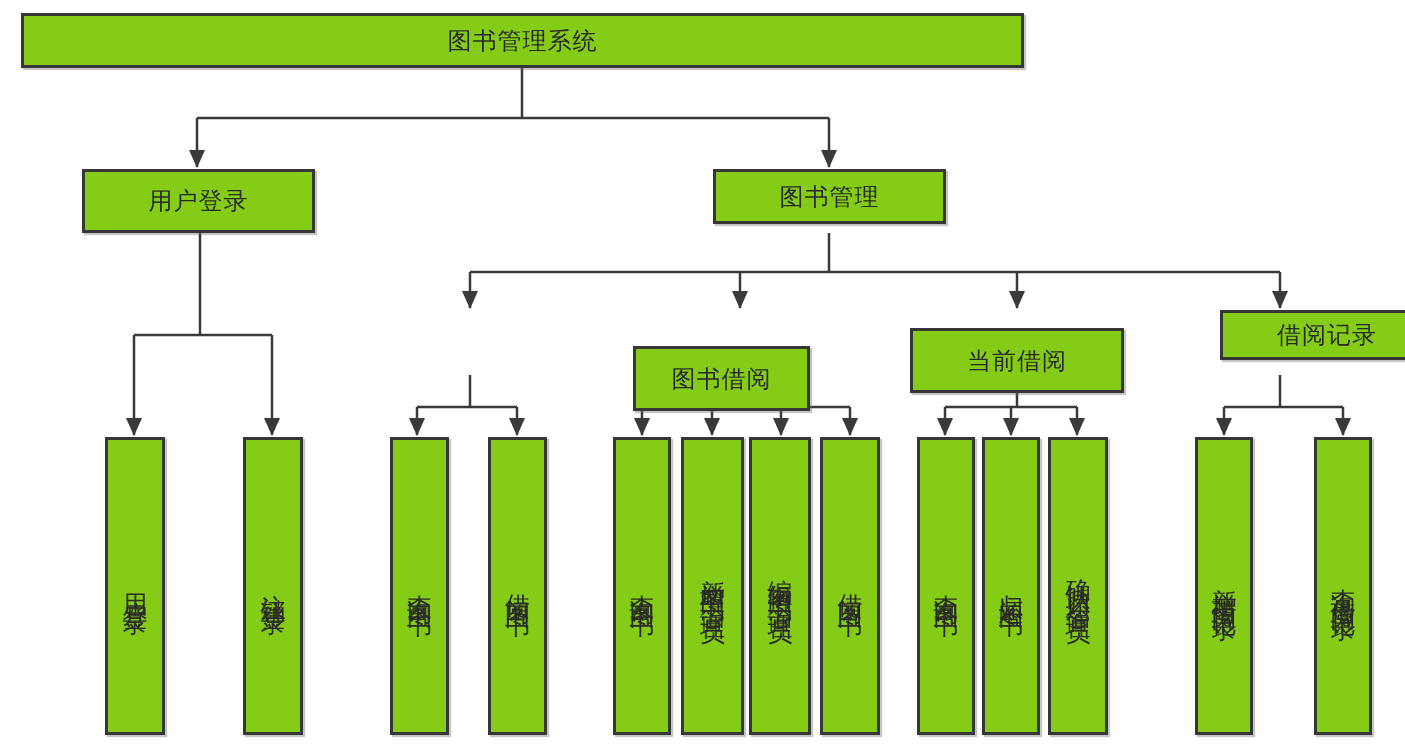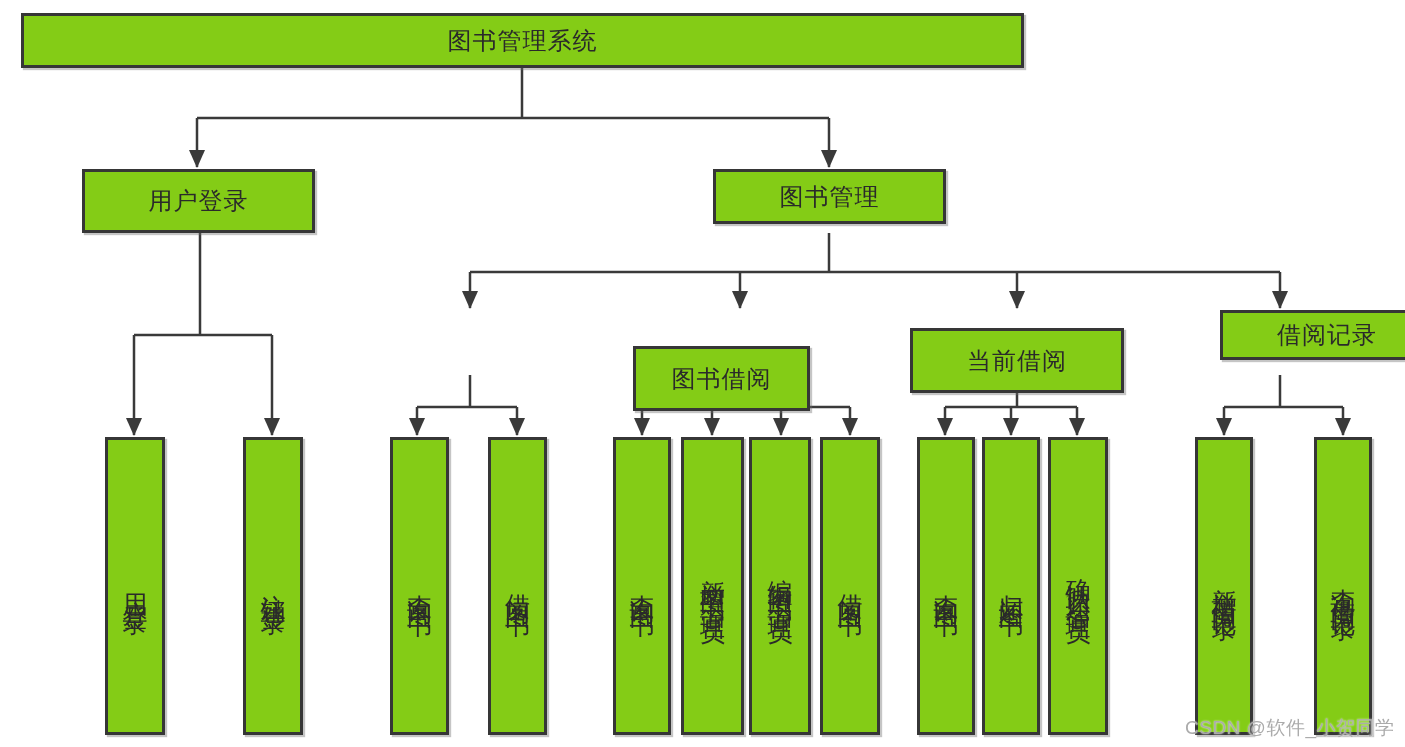--- a/index.html
+++ b/index.html
@@ -121,15 +121,14 @@
   <div class="box vlabel leaf" id="lf-c2">编辑图书（管理员）</div>
   <div class="box vlabel leaf" id="lf-c3">借阅图书</div>
 
   <div class="box vlabel leaf" id="lf-d0">查询图书</div>
   <div class="box vlabel leaf" id="lf-d1">归还图书</div>
   <div class="box vlabel leaf" id="lf-d2">确认归还（管理员）</div>
 
   <div class="box vlabel leaf" id="lf-e0">新增借阅记录</div>
   <div class="box vlabel leaf" id="lf-e1">查询借阅记录</div>
 
-  <div id="watermark">CSDN @软件_小贺同学</div>
 
 </div>
 
 </body></html>

